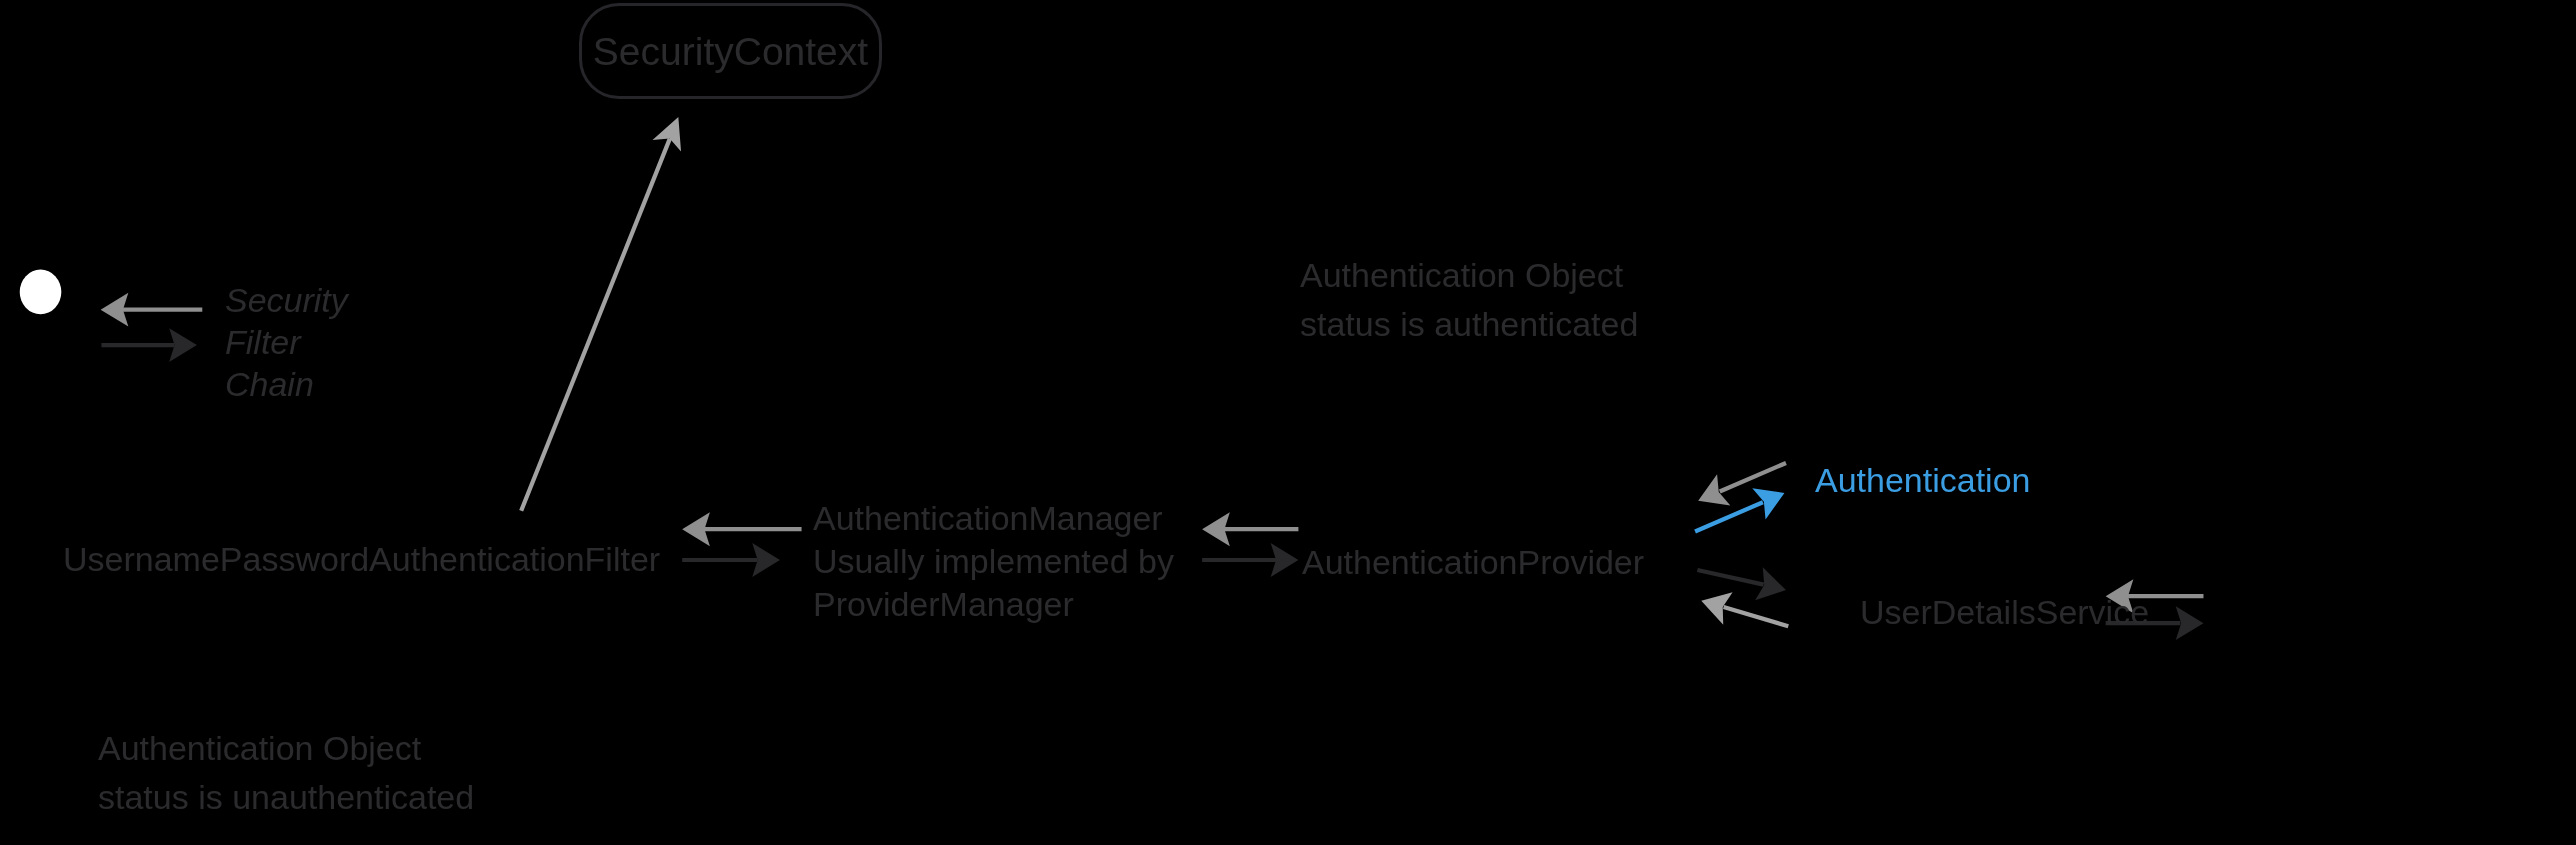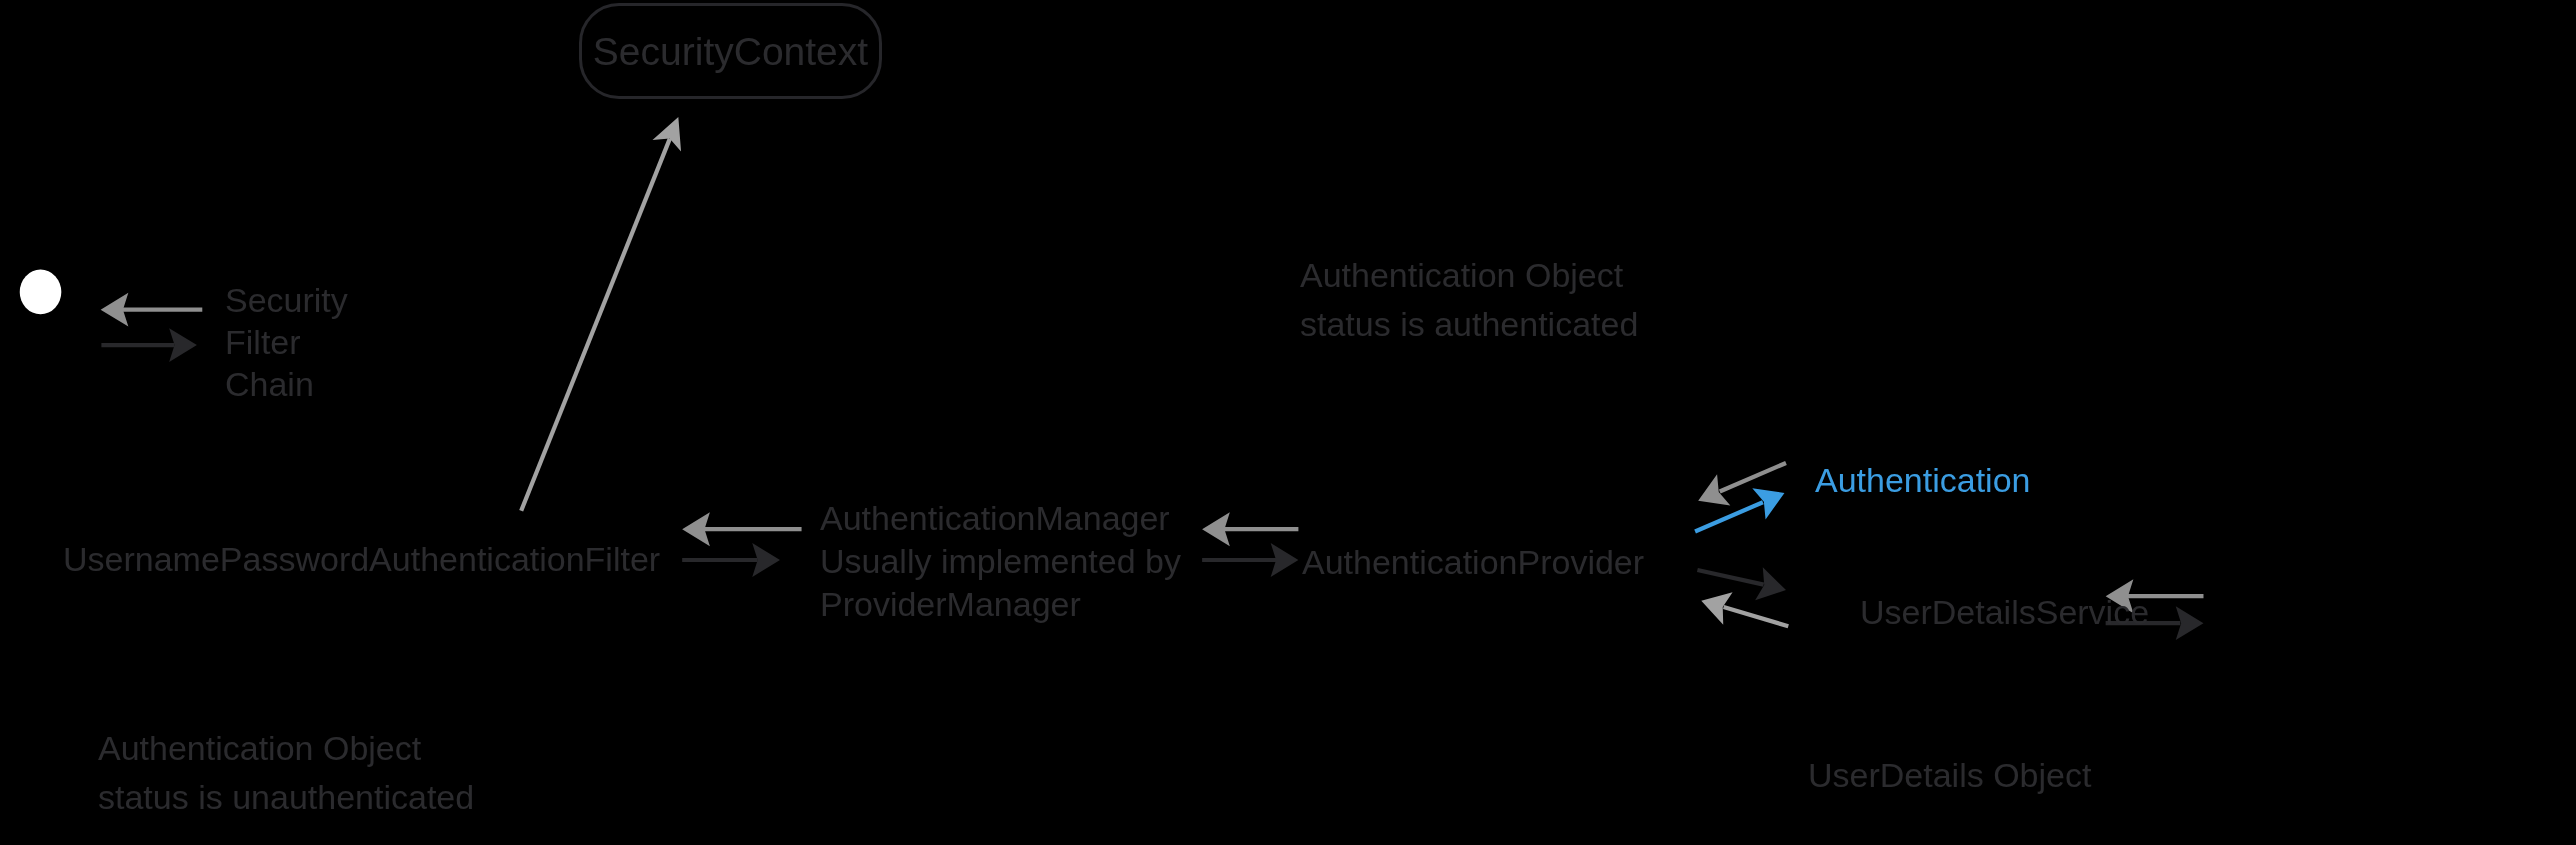--- a/index.html
+++ b/index.html
@@ -22,21 +22,21 @@
   .head.blue{fill:var(--accent-blue);}
   .label{
     position:absolute;
     font-size:34px;
     line-height:46px;
     color:var(--text);
     white-space:pre-line;
     letter-spacing:0px;
   }
   .lh55{line-height:42px;}
-  .lh56{line-height:43px;margin-left:7px;}
+  .lh56{line-height:43px;}
   .lh63{line-height:49px;}
   .lh64{line-height:49px;}
   .blue-text{color:var(--accent-blue);}
   .node-box{
     position:absolute;
     left:579px;top:3.1px;
     width:303px;height:96px;
     border:3.5px solid var(--node-border);
     border-radius:40px;
     box-sizing:border-box;
@@ -114,21 +114,21 @@
     <g>
       <line class="shaft dark" x1="2733" y1="809" x2="2830" y2="809"></line>
       <polygon class="head dark" points="0,0 -36,-22 -29,0 -36,22" transform="translate(2860,809) rotate(0)"></polygon>
     </g>
   </svg>
 
   <div class="node-box">
     <span class="label">SecurityContext</span>
   </div>
 
-  <div class="label lh55" style="left:225px;top:279px;">Security
+  <div class="label lh55" style="left:225px;top:279px;font-style:italic;">Security
 Filter
 Chain</div>
 
   <div class="label lh63" style="left:1300px;top:251px;">Authentication Object
 status is authenticated</div>
 
   <div class="label" style="left:63px;top:536px;">UsernamePasswordAuthenticationFilter</div>
 
   <div class="label lh56" style="left:813px;top:497px;">AuthenticationManager
 Usually implemented by
@@ -137,16 +137,15 @@
   <div class="label" style="left:1302px;top:539px;">AuthenticationProvider</div>
 
   <div class="label blue-text" style="left:1815px;top:457px;">Authentication</div>
 
   <div class="label" style="left:1816px;top:589px;margin-left:44px;">UserDetailsService</div>
 
 
   <div class="label lh64" style="left:98px;top:724px;">Authentication Object
 status is unauthenticated</div>
 
-  <div class="label" style="left:1808px;top:752px;">UserDetails Object</div>
 
 </div>
 
 
 </body></html>

